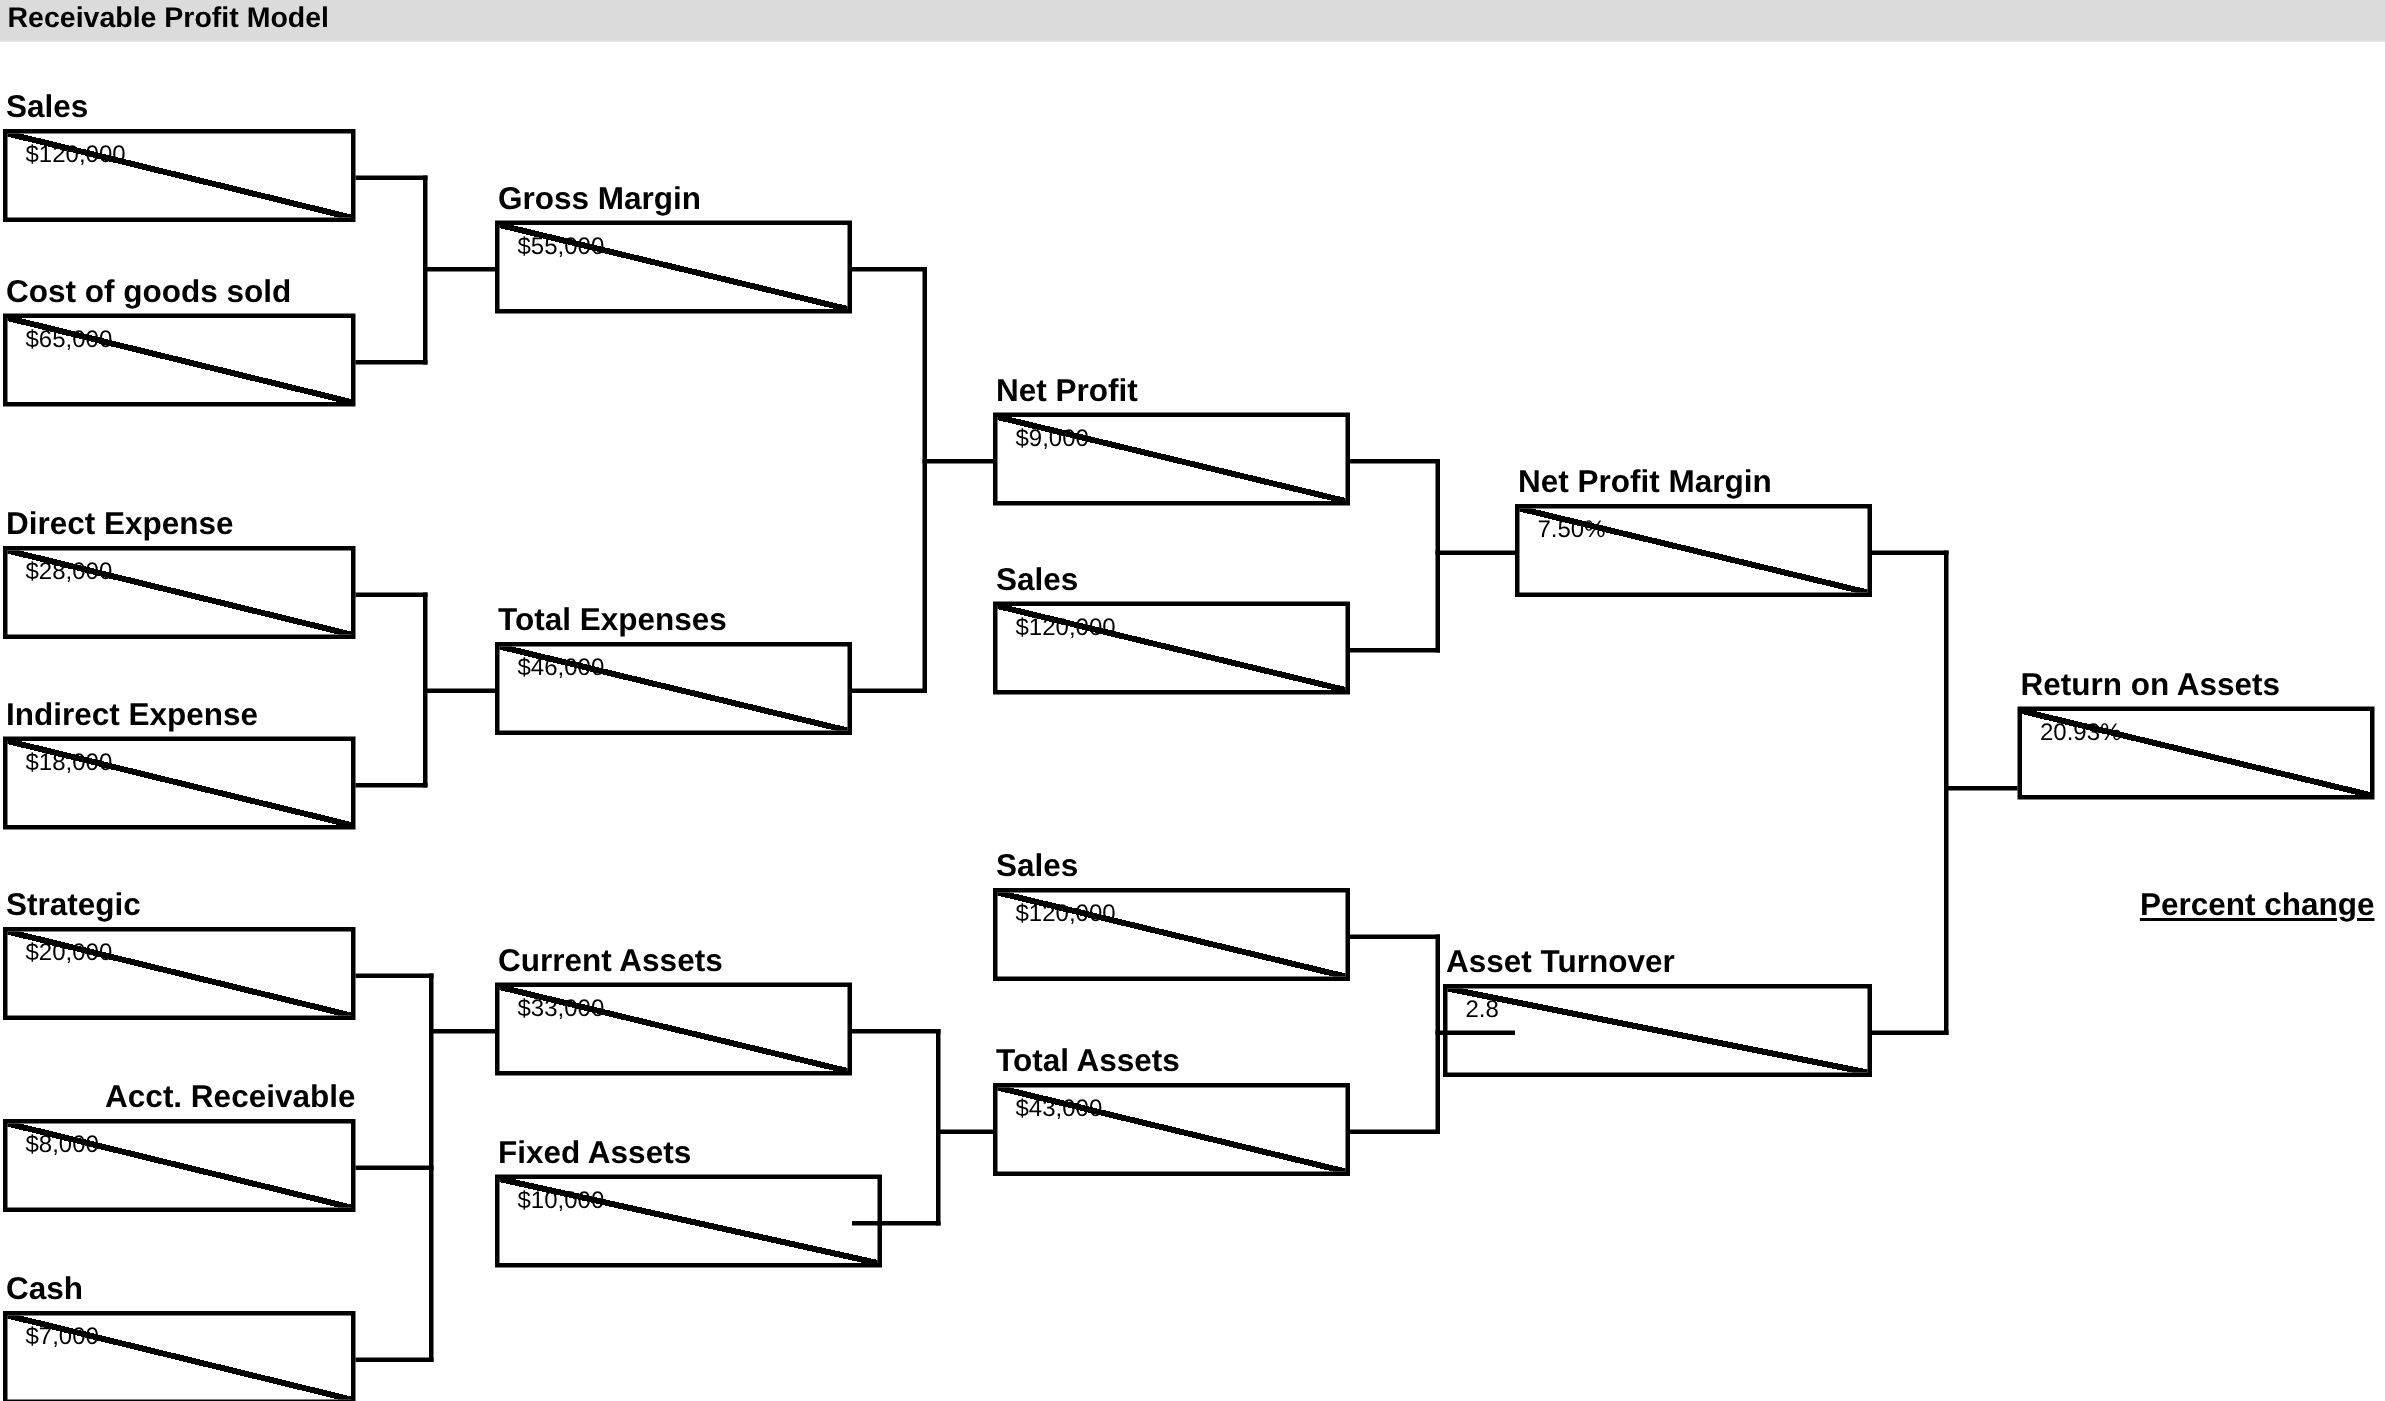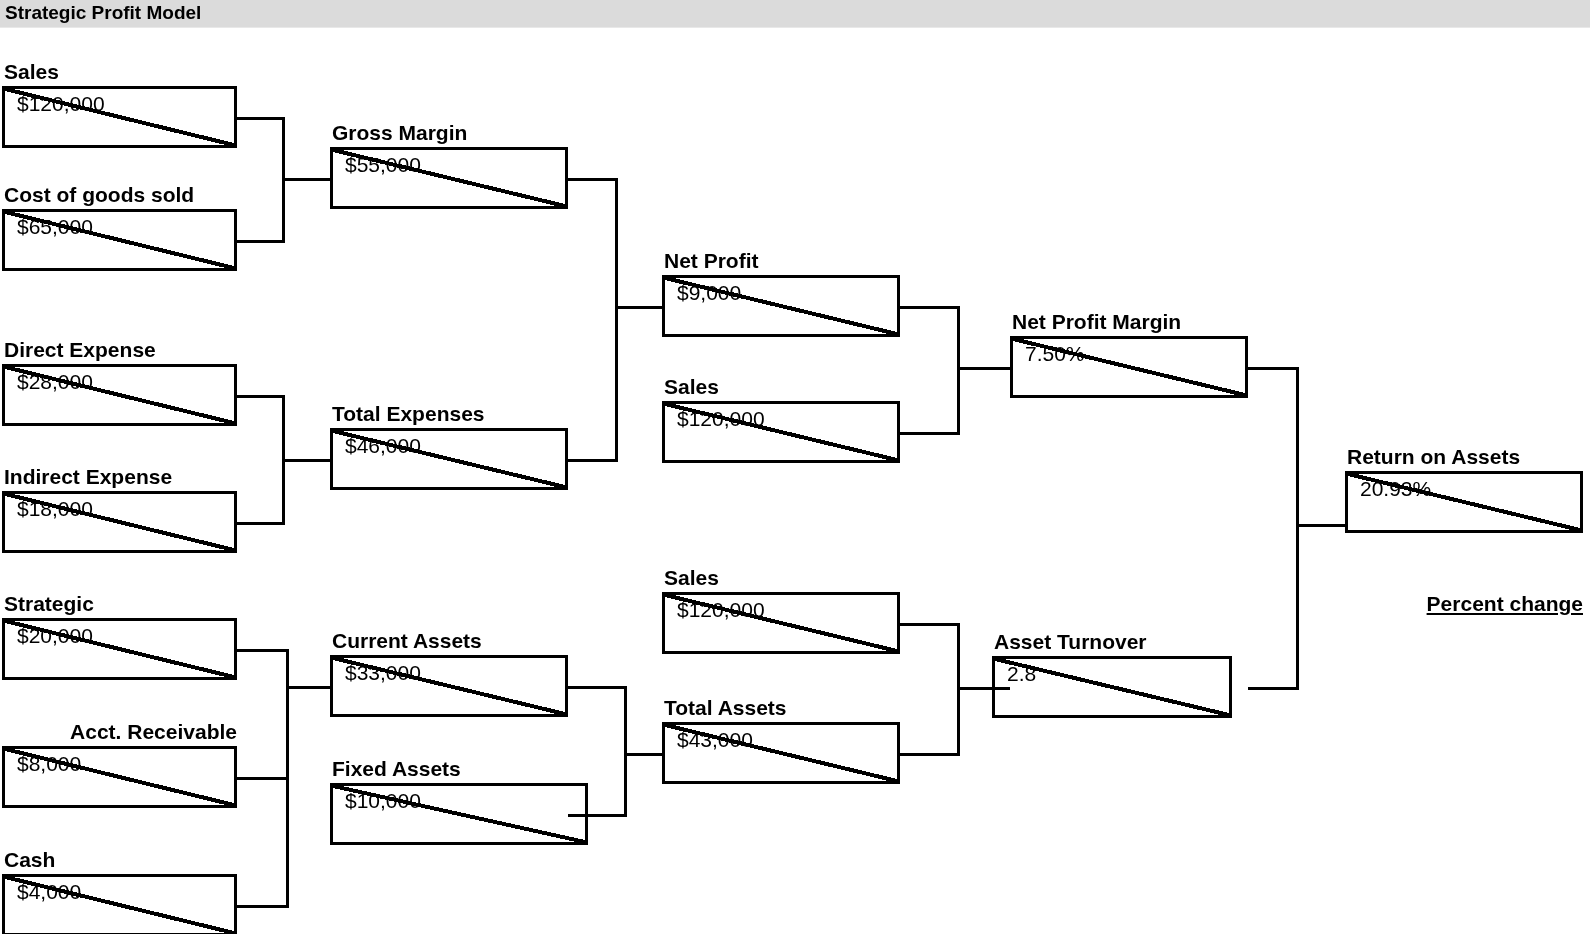--- a/index.html
+++ b/index.html
@@ -36,39 +36,39 @@
     background-color:#fff;
     
     background-image:linear-gradient(to top right,
       rgba(0,0,0,0) calc(50% - 2px),
       #000 calc(50% - 2px),
       #000 calc(50% + 2px),
       rgba(0,0,0,0) calc(50% + 2px));
   }
   .node-value{
     position:absolute;left:12px;top:3px;
-    font-size:21px;font-weight:normal;line-height:24px;
+    font-size:16px;font-weight:normal;line-height:24px;
     white-space:nowrap;
   }
   .seg{position:absolute;background:#000;}
   .annotation{
     position:absolute;
     font-size:21px;font-weight:bold;line-height:24px;
     text-align:right;
     white-space:nowrap;
     text-decoration:underline;
   }
 </style>
 </head>
 <body>
 
 <div class="stage">
 
   <div class="titlebar">
-    <span class="title-text">Strategic Profit Model</span>
+    <span class="title-text">Receivable Profit Model</span>
   </div>
 
   <div class="node" style="left:2px;top:60px;width:235px;">
     <div class="node-label">Sales</div>
     <div class="node-box">
       <span class="node-value">$120,000</span>
     </div>
   </div>
 
   <div class="node" style="left:2px;top:183px;width:235px;">
@@ -102,21 +102,21 @@
   <div class="node" style="left:2px;top:720px;width:235px;text-align:right;">
     <div class="node-label">Acct. Receivable</div>
     <div class="node-box">
       <span class="node-value">$8,000</span>
     </div>
   </div>
 
   <div class="node" style="left:2px;top:848px;width:235px;">
     <div class="node-label">Cash</div>
     <div class="node-box">
-      <span class="node-value">$4,000</span>
+      <span class="node-value">$7,000</span>
     </div>
   </div>
 
   <div class="node" style="left:330px;top:121px;width:238px;">
     <div class="node-label">Gross Margin</div>
     <div class="node-box">
       <span class="node-value">$55,000</span>
     </div>
   </div>
 
@@ -169,21 +169,21 @@
     </div>
   </div>
 
   <div class="node" style="left:1010px;top:310px;width:238px;">
     <div class="node-label">Net Profit Margin</div>
     <div class="node-box">
       <span class="node-value">7.50%</span>
     </div>
   </div>
 
-  <div class="node" style="left:992px;top:630px;width:240px;">
+  <div class="node" style="left:962px;top:630px;width:286px;">
     <div class="node-label">Asset Turnover</div>
     <div class="node-box">
       <span class="node-value">2.8</span>
     </div>
   </div>
 
   <div class="node" style="left:1345px;top:445px;width:238px;">
     <div class="node-label">Return on Assets</div>
     <div class="node-box">
       <span class="node-value">20.93%</span>

